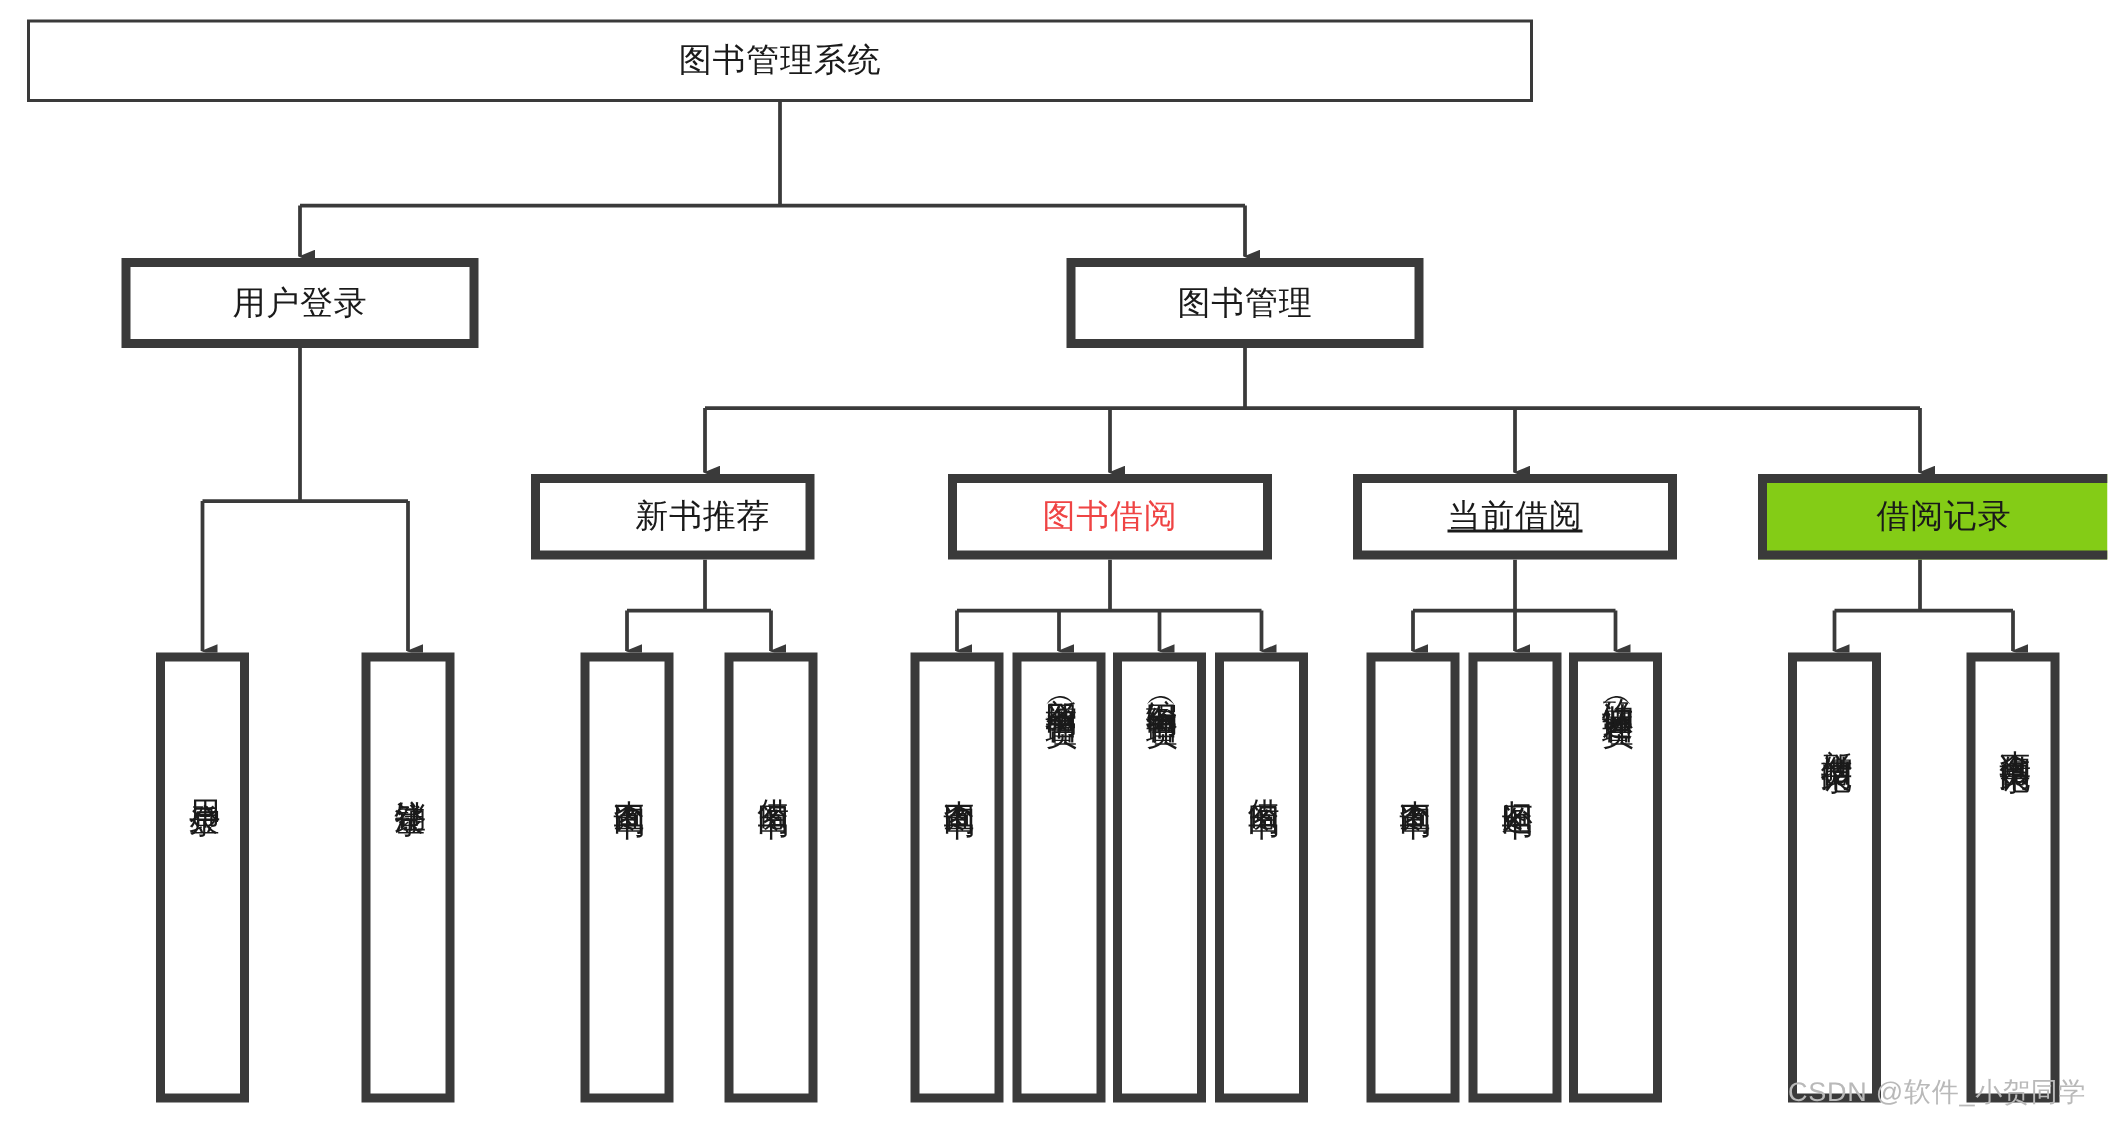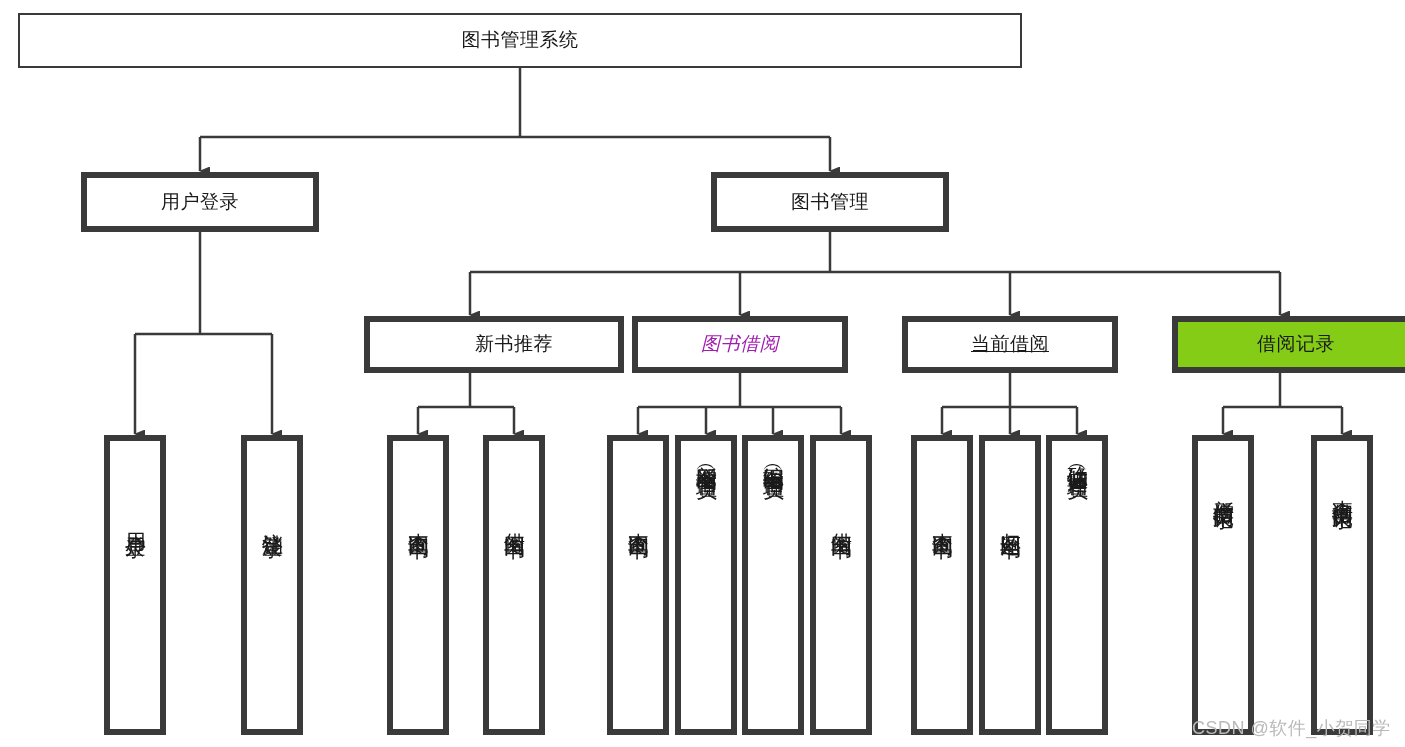--- a/index.html
+++ b/index.html
@@ -31,21 +31,21 @@
     border: 6px solid #404040;
     display: flex;
     align-items: center;
     justify-content: center;
     color: #1a1a1a;
   }
   .node-box.level-root {
     border-width: 2px;
   }
   .node-label-h {
-    font-size: 19px;
+    font-size: 22px;
     line-height: 1.2;
     letter-spacing: 0.5px;
     white-space: nowrap;
   }
   .node-label-v {
     font-size: 21px;
     line-height: 1.28;
     writing-mode: vertical-rl;
     text-orientation: upright;
     letter-spacing: 2px;
@@ -115,25 +115,25 @@
   <div id="node-layer">
       <div class="node-box level-root" style="left: 18px; top: 13px; width: 1004px; height: 55px; border-color: rgb(58, 58, 58); background: rgb(255, 255, 255);">
         <span class="node-label-h" style="color: rgb(26, 26, 26);">图书管理系统</span>
       </div>
       <div class="node-box level-1" style="left: 81px; top: 172px; width: 238px; height: 60px; border-color: rgb(58, 58, 58); background: rgb(255, 255, 255);">
         <span class="node-label-h" style="color: rgb(26, 26, 26);">用户登录</span>
       </div>
       <div class="node-box level-1" style="left: 711px; top: 172px; width: 238px; height: 60px; border-color: rgb(58, 58, 58); background: rgb(255, 255, 255);">
         <span class="node-label-h" style="color: rgb(26, 26, 26);">图书管理</span>
       </div>
-      <div class="node-box level-2" style="left: 364px; top: 316px; width: 260px; height: 57px; border-color: rgb(58, 58, 58); background: rgb(255, 255, 255); padding-left: 40px;">
+      <div class="node-box level-2" style="left: 354px; top: 316px; width: 189px; height: 57px; border-color: rgb(58, 58, 58); background: rgb(255, 255, 255); padding-left: 40px;">
         <span class="node-label-h" style="color: rgb(26, 26, 26);">新书推荐</span>
       </div>
       <div class="node-box level-2" style="left: 632px; top: 316px; width: 216px; height: 57px; border-color: rgb(58, 58, 58); background: rgb(255, 255, 255);">
-        <span class="node-label-h" style="color: #a21caf; font-style: italic;">图书借阅</span>
+        <span class="node-label-h" style="color: #ef4444;">图书借阅</span>
       </div>
       <div class="node-box level-2" style="left: 902px; top: 316px; width: 216px; height: 57px; border-color: rgb(58, 58, 58); background: rgb(255, 255, 255); text-decoration: underline;">
         <span class="node-label-h" style="color: rgb(26, 26, 26);">当前借阅</span>
       </div>
       <div class="node-box level-2" style="left: 1172px; top: 316px; width: 248px; height: 57px; border-color: rgb(58, 58, 58); background: #84cc16;">
         <span class="node-label-h" style="color: rgb(26, 26, 26);">借阅记录</span>
       </div>
       <div class="node-box level-3 leaf" style="left: 104px; top: 435px; width: 62px; height: 300px; border-color: rgb(58, 58, 58); background: rgb(255, 255, 255);">
         <span class="node-label-v" style="color: rgb(26, 26, 26); margin-top: 75px;">用户登录</span>
       </div>

